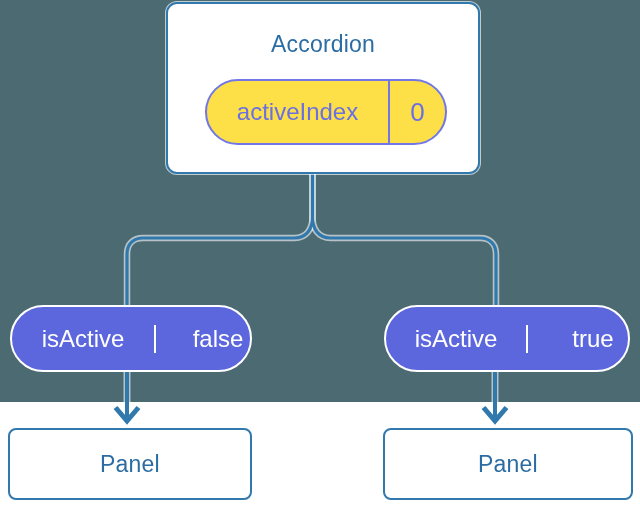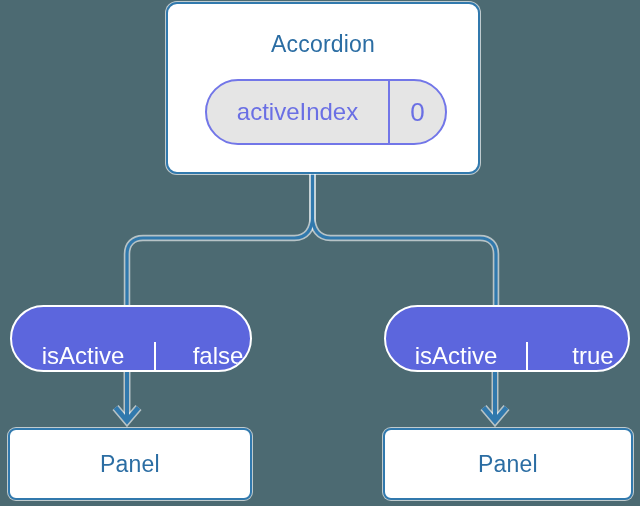--- a/index.html
+++ b/index.html
@@ -3,21 +3,21 @@
 <meta charset="utf-8">
 <style>
   html, body { margin: 0; padding: 0; }
   body {
     width: 640px; height: 506px;
     font-family: "Liberation Sans", sans-serif;
     overflow: hidden;
   }
   .stage {
     position: relative;
-    width: 640px; height: 506px;
+    width: 640px; height: 402px;
     background: #4C6A72;
     text-decoration: underline;
   }
   .stage svg.connectors {
     position: absolute; left: 0; top: 0;
     width: 640px; height: 506px;
     pointer-events: none;
   }
   
   .node-box {
@@ -43,21 +43,21 @@
     left: 8px; top: 428px; width: 244px; height: 72px;
     border-radius: 8px;
     display: flex; align-items: center; justify-content: center;
   }
   .panel-box.right { left: 383px; width: 250px; }
   
   .prop-pill {
     position: absolute;
     left: 37px; top: 75px; width: 242px; height: 66px;
     box-sizing: border-box;
-    background: #e5e5e5;
+    background: #fde047;
     border: 2px solid #7276E8;
     border-radius: 33px;
     display: flex;
     overflow: hidden;
     align-items: stretch;
   }
   .prop-pill .cell {
     display: flex; align-items: center; justify-content: center;
     color: #6A6FE4;
     font-size: 24px;
@@ -67,21 +67,21 @@
   
   .state-pill {
     position: absolute;
     top: 305px; height: 67px;
     box-sizing: border-box;
     background: #5C66DD;
     border: 2px solid #ffffff;
     border-radius: 34px;
     display: flex;
     overflow: hidden;
-    align-items: flex-end;
+    align-items: center;
     gap: 30px;
   }
   .state-pill.left  { left: 10px;  width: 242px; }
   .state-pill.right { left: 384px; width: 246px; }
   .state-pill .cell {
     display: flex; align-items: center; justify-content: center;
     color: #ffffff;
     font-size: 24px;
   }
   .state-pill.left  .cell.name { width: 142px; border-right: 2px solid #ffffff; }

